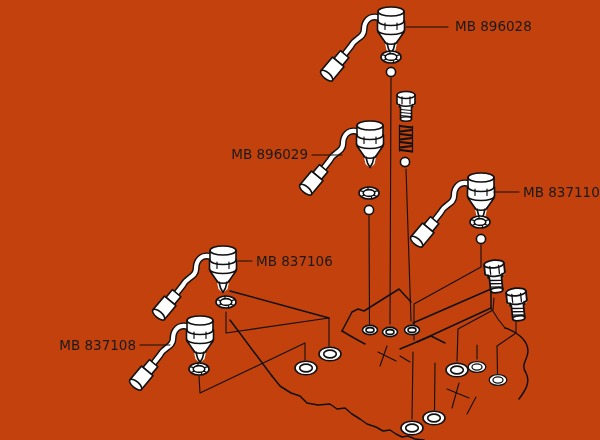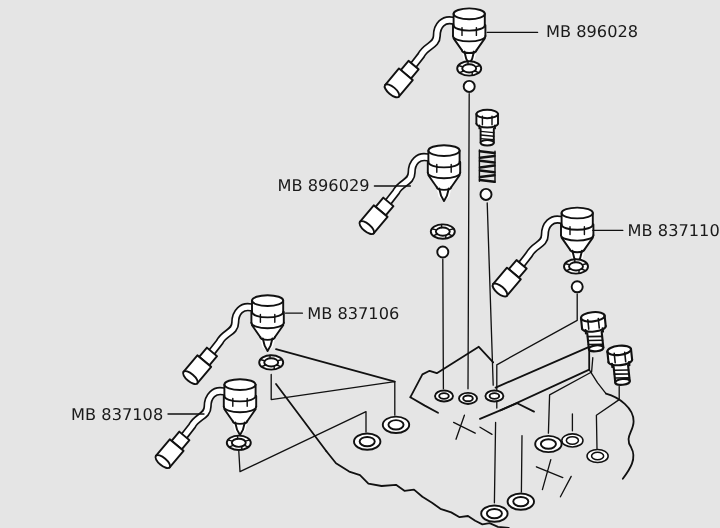--- a/index.html
+++ b/index.html
@@ -1,16 +1,16 @@
 <!DOCTYPE html>
 <html><head>
 <meta charset="utf-8">
 <style>
   html,body { margin:0; padding:0; background:#ffffff; }
-  .stage { position:relative; width:600px; height:440px; background:#e5e5e5; overflow:hidden; }
+  .stage { position:relative; width:600px; height:440px; background:#c2410c; overflow:hidden; }
   svg { display:block; }
   .ln     { fill:none; stroke:#111; stroke-width:1.5; stroke-linecap:round; stroke-linejoin:round; }
   .thin   { fill:none; stroke:#111; stroke-width:1.1; stroke-linecap:round; stroke-linejoin:round; }
   .part   { fill:#fff; stroke:#111; stroke-width:1.6; stroke-linejoin:round; }
   .partln { fill:none; stroke:#111; stroke-width:1.6; stroke-linecap:round; stroke-linejoin:round; }
   .partthin{ fill:none; stroke:#111; stroke-width:1.2; stroke-linecap:round; }
   .sil    { fill:#fff; stroke:none; }
   .tubeout{ fill:none; stroke:#111; stroke-width:7;   stroke-linecap:round; }
   .tubein { fill:none; stroke:#fff; stroke-width:4.2; stroke-linecap:round; }
   .coil   { fill:none; stroke:#111; stroke-width:2.1; stroke-linecap:round; }

